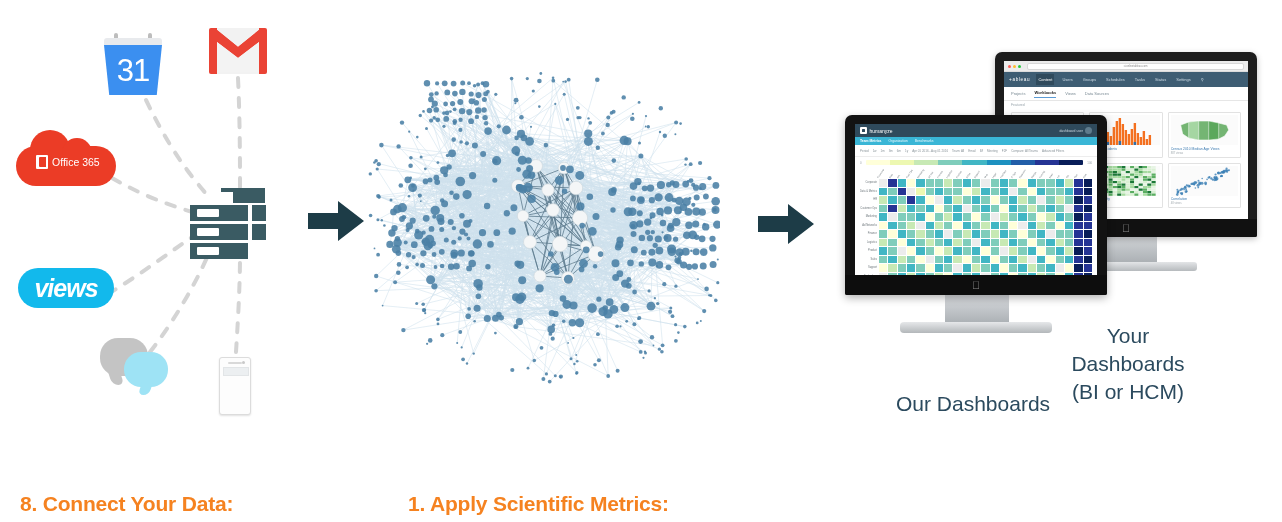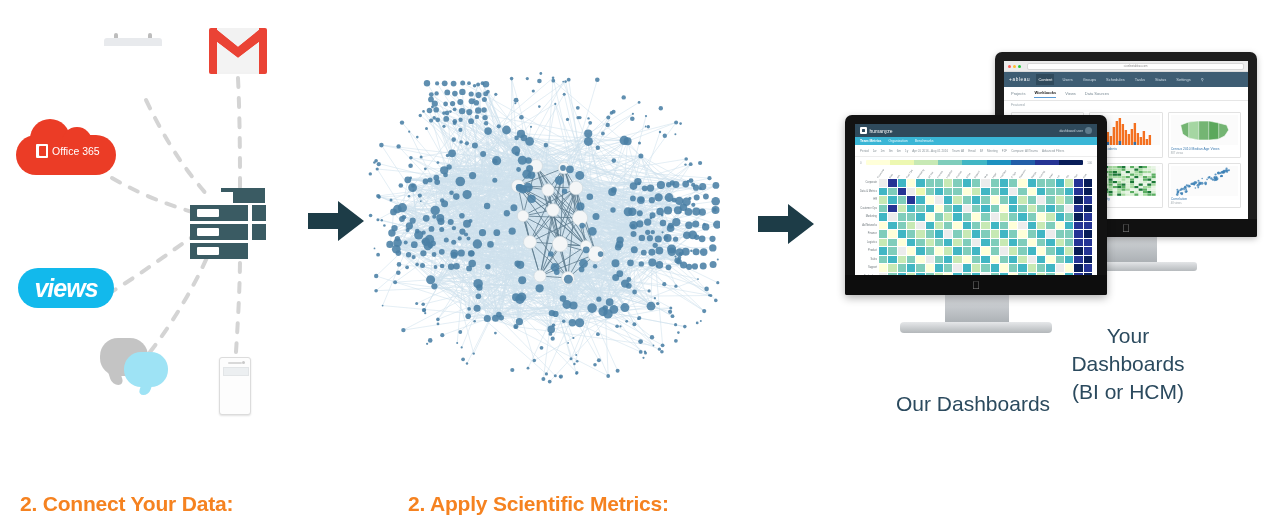--- a/index.html
+++ b/index.html
@@ -39,21 +39,21 @@
     font-family:"Liberation Sans",sans-serif;}
 
   
   #ico-gmail{left:209px;top:28px;width:58px;height:46px;}
   .gm-bg{position:absolute;inset:0;background:#f2f2f2;border-radius:2px;}
   .gm-left{position:absolute;left:0;top:0;width:8px;height:46px;background:#ea4335;border-radius:2px 0 0 2px;}
   .gm-right{position:absolute;right:0;top:0;width:8px;height:46px;background:#ea4335;border-radius:0 2px 2px 0;}
   .gm-v{position:absolute;left:0;top:0;width:58px;height:46px;}
 
   
-  #ico-o365{left:16px;top:123px;width:100px;height:56px;text-align:center;}
+  #ico-o365{left:16px;top:134px;width:100px;height:56px;text-align:center;}
   .cloud{position:absolute;left:0;top:12px;width:100px;height:40px;background:#eb3c26;border-radius:20px;}
   .cloud:before{content:"";position:absolute;left:14px;top:-16px;width:40px;height:40px;background:#eb3c26;border-radius:50%;}
   .cloud:after{content:"";position:absolute;left:46px;top:-8px;width:30px;height:30px;background:#eb3c26;border-radius:50%;}
   .o365-row{position:absolute;left:20px;top:21px;display:flex;align-items:center;gap:4px;z-index:3;}
   .o365-mark{width:12px;height:14px;background:#fff;border-radius:1px;position:relative;}
   .o365-mark:after{content:"";position:absolute;left:3px;top:2px;width:7px;height:10px;background:#eb3c26;border-radius:1px 0 0 1px;}
   .o365-txt{color:#fff;font-size:10.5px;white-space:nowrap;font-family:"Liberation Sans",sans-serif;}
 
   
   #ico-skype{left:18px;top:266px;width:96px;height:44px;}
@@ -180,20 +180,23 @@
       <path d="M108,294 C140,275 175,248 200,232"></path>
       <path d="M150,352 C175,320 198,280 212,246"></path>
       <path d="M236,352 C238,320 240,285 240,256"></path>
     </g>
   </svg>
 
   <div class="src" id="ico-cal">
     <div class="cal-clip"></div>
       <div class="cal-clip2"></div>
     <div class="cal-top"></div>
+    <div class="cal-body">
+        <span class="cal-num">31</span>
+      </div>
   </div>
 
   <div class="src" id="ico-gmail">
     <div class="gm-bg"></div>
     <svg class="gm-v" viewBox="0 0 58 46">
       <path d="M0,2 L0,44 L8,44 L8,14 L29,30 L50,14 L50,44 L58,44 L58,2 L50,2 L29,19 L8,2 Z" fill="#ea4335"></path>
       <path d="M8,14 L8,44 L50,44 L50,14 L29,30 Z" fill="#f3f3f3"></path>
       <path d="M0,2 L8,2 L29,19 L50,2 L58,2 L58,8 L29,28 L0,8 Z" fill="#ea4335"></path>
     </svg>
     <div class="gm-left"></div>
@@ -2939,19 +2942,19 @@
     </div>
   </div>
 
   <div class="mon-caption" id="cap-our">Our Dashboards</div>
   <div class="mon-caption" id="cap-your">
     <div>Your Dashboards</div>
     <div>(BI or HCM)</div>
   </div>
 
   <div class="step-caption" id="cap1">
-    <span>2. Connect Your Data</span><span class="colon">:</span>
+    <span>8. Connect Your Data</span><span class="colon">:</span>
   </div>
   <div class="step-caption" id="cap2">
-    <span>2. Apply Scientific Metrics</span><span class="colon">:</span>
+    <span>1. Apply Scientific Metrics</span><span class="colon">:</span>
   </div>
 
 </div>
 
 </body></html>

